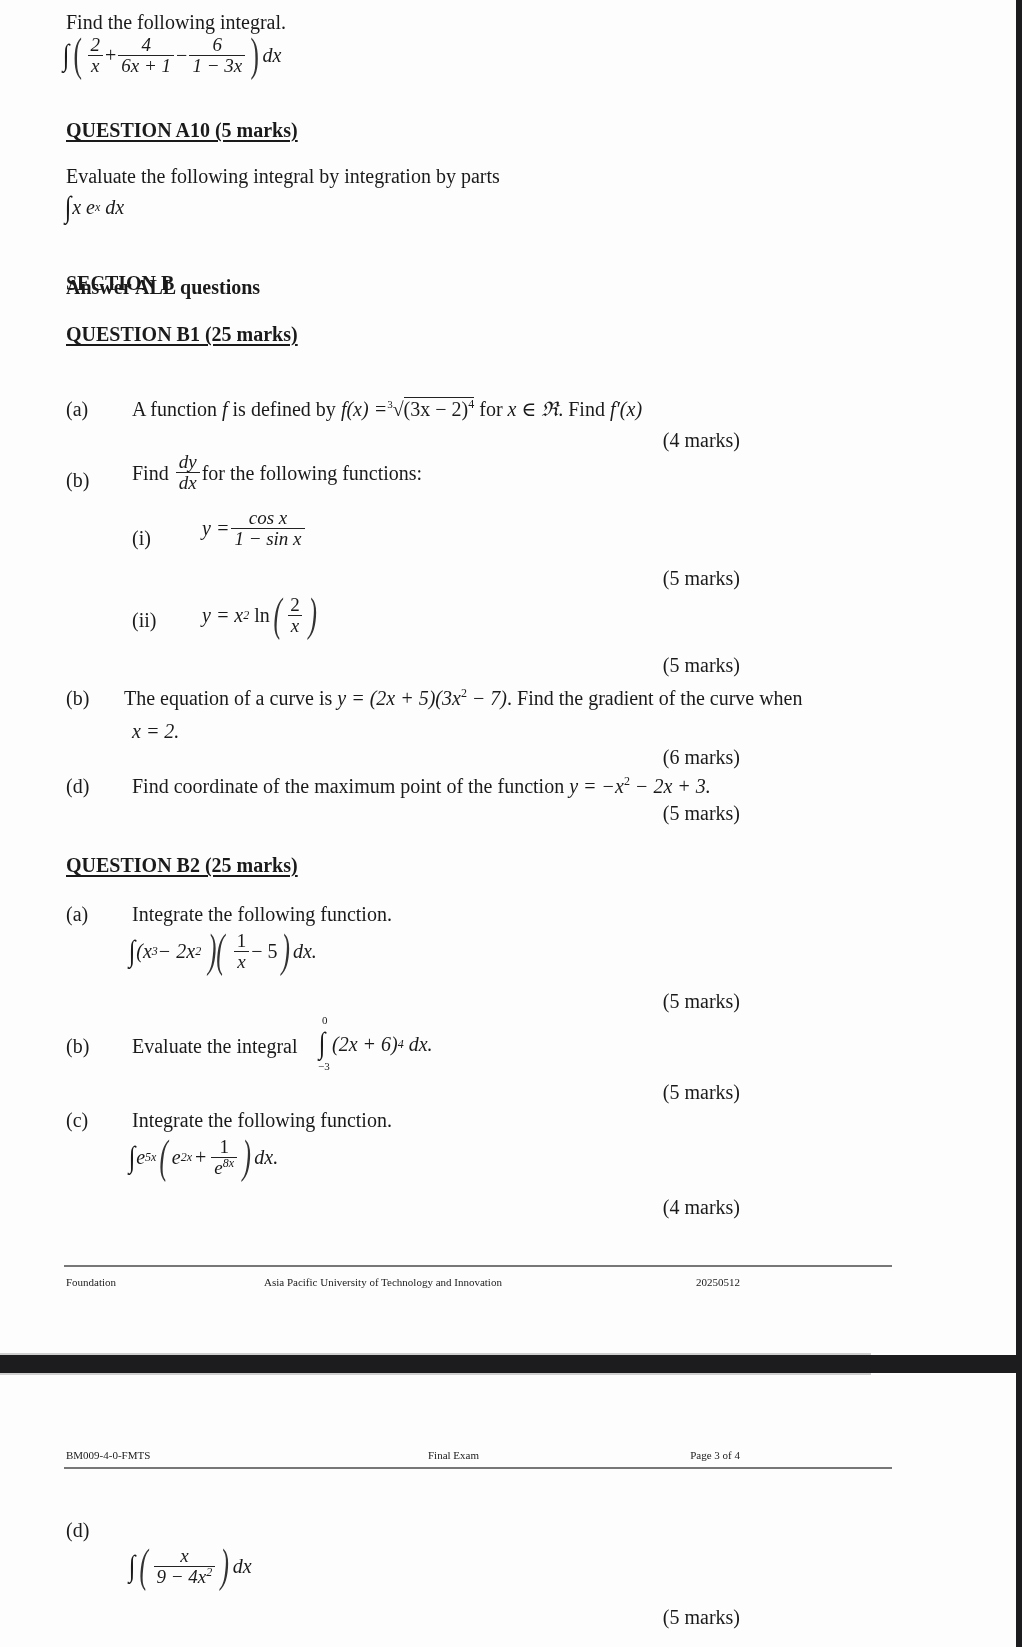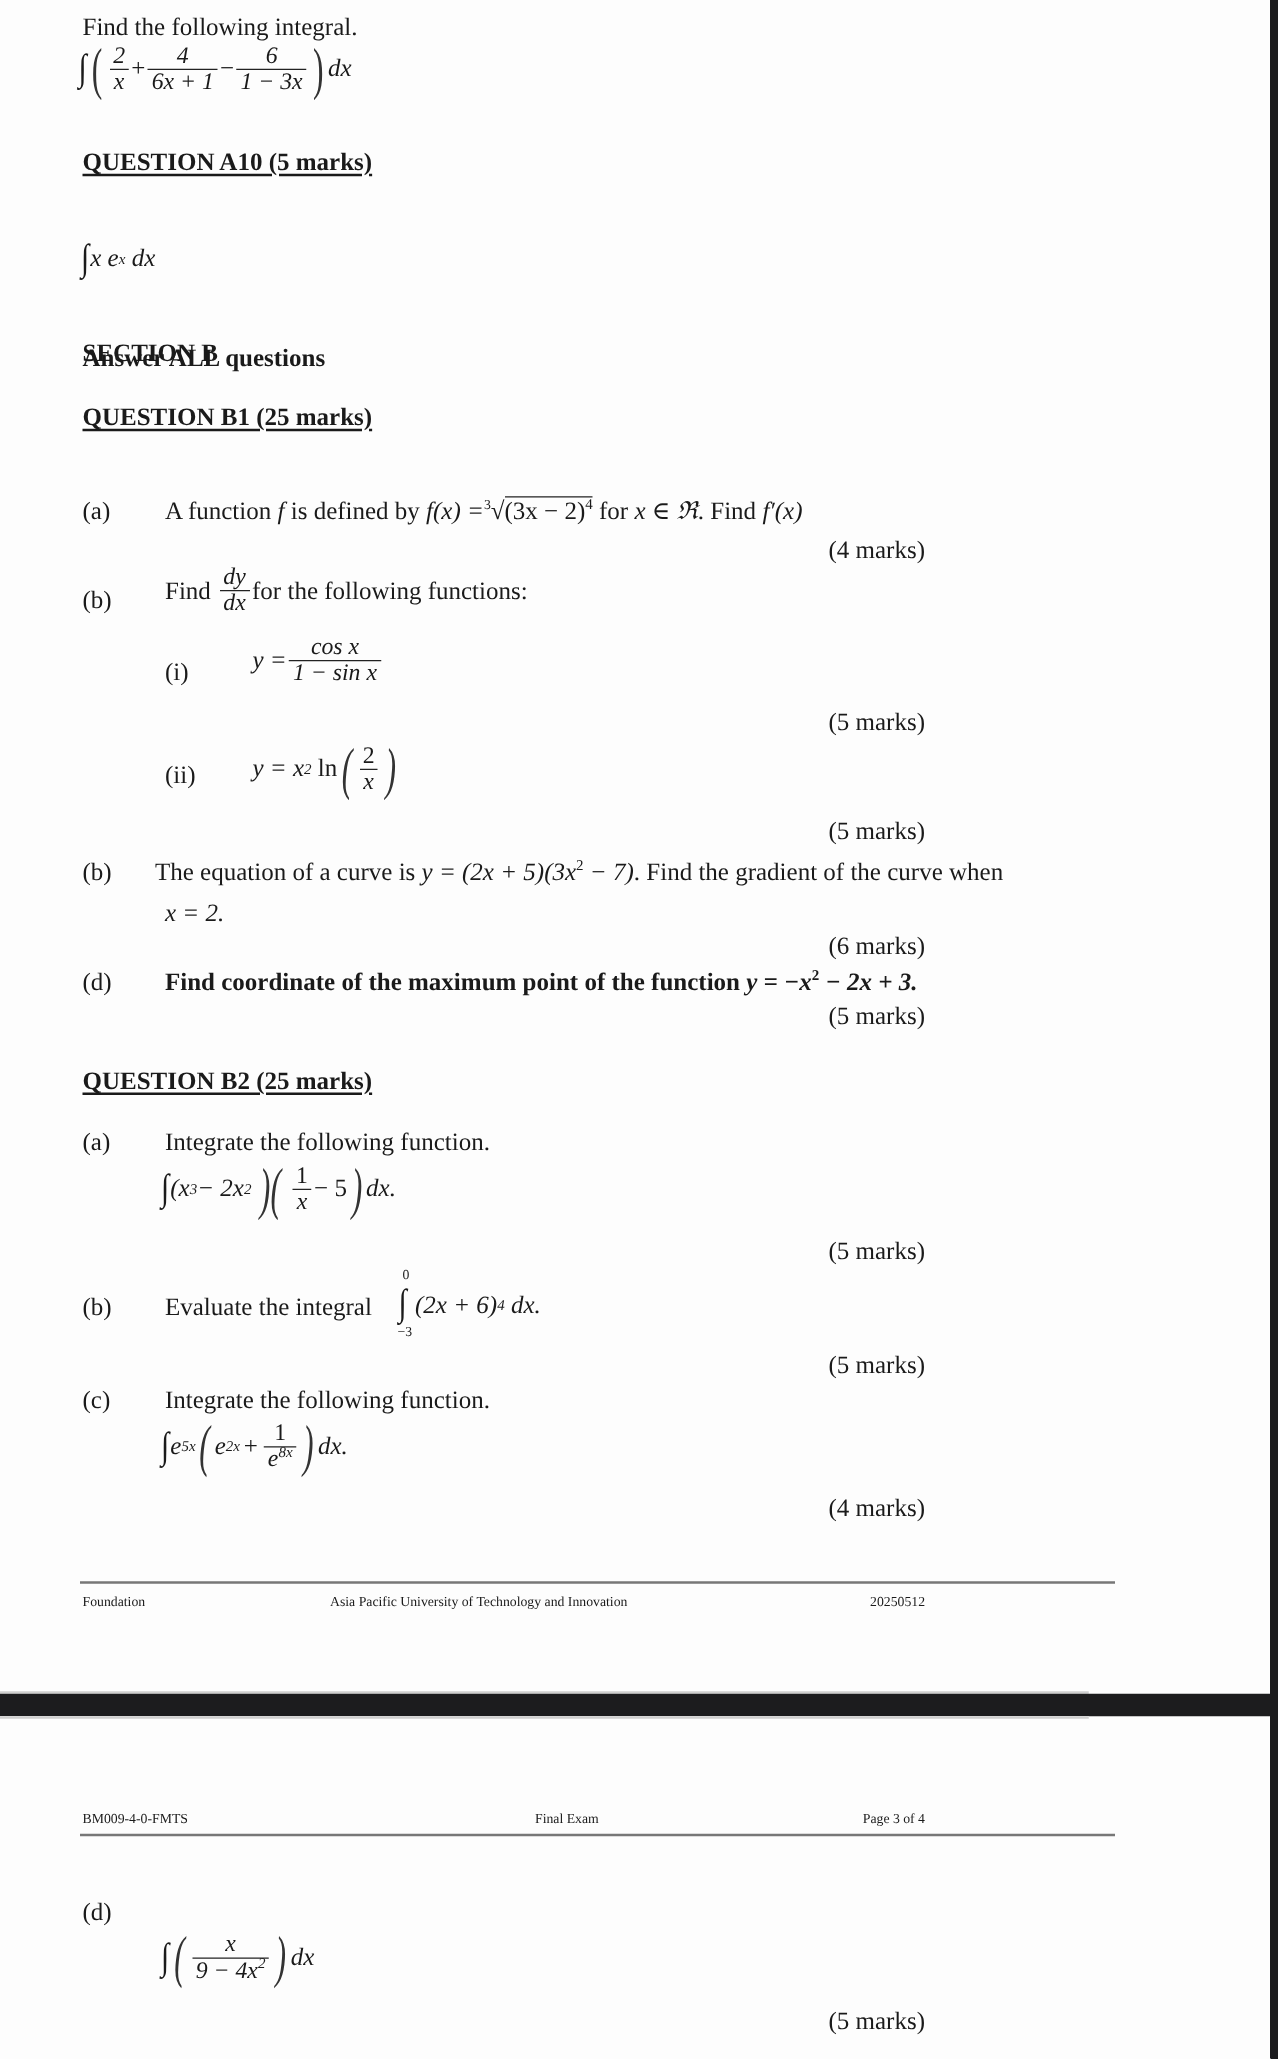--- a/index.html
+++ b/index.html
@@ -54,20 +54,21 @@
     <span>−</span>
     <span class="frac i">
       <span class="num">6</span>
       <span class="den">1 − 3x</span>
     </span>
     <span class="paren">)</span>
     <span class="i">dx</span>
   </div>
 
   <div class="abs t b u" style="left:66px; top:118px;">QUESTION A10 (5 marks)</div>
+  <div class="abs t" style="left:66px; top:164px;">Evaluate the following integral by integration by parts</div>
   <div class="abs math i" style="left:64px; top:192px;">
     <span class="intsign">∫</span>
     <span>x e</span><sup>x</sup>&nbsp;<span>dx</span>
   </div>
 
   <div class="abs t b" style="left:66px; top:251px;margin-top:20px;">SECTION B</div>
   <div class="abs t b" style="left:66px; top:275px;">Answer ALL questions</div>
 
   <div class="abs t b u" style="left:66px; top:322px;">QUESTION B1 (25 marks)</div>
 
@@ -117,21 +118,21 @@
 
   <div class="lbl" style="top:686px;">(b)</div>
   <div class="abs t" style="left:124px; top:686px;">
     <span>The equation of a curve is</span>
     <span class="i">y = (2x + 5)(3x</span><sup>2</sup><span class="i"> − 7)</span><span>. Find the gradient of the curve when</span>
   </div>
   <div class="abs t i" style="left:132px; top:719px;">x = 2.</div>
   <div class="marks" style="top:745px;">(6 marks)</div>
 
   <div class="lbl" style="top:774px;">(d)</div>
-  <div class="abs t" style="left:132px; top:774px;font-weight:bold;">
+  <div class="abs t" style="left:132px; top:774px;">
     <span>Find coordinate of the maximum point of the function</span>
     <span class="i">y = −x</span><sup>2</sup><span class="i"> − 2x + 3.</span>
   </div>
   <div class="marks" style="top:801px;">(5 marks)</div>
 
   <div class="abs t b u" style="left:66px; top:853px;">QUESTION B2 (25 marks)</div>
 
   <div class="lbl" style="top:902px;">(a)</div>
   <div class="abs t" style="left:132px; top:902px;">Integrate the following function.</div>
   <div class="abs math i" style="left:128px; top:928px;">

